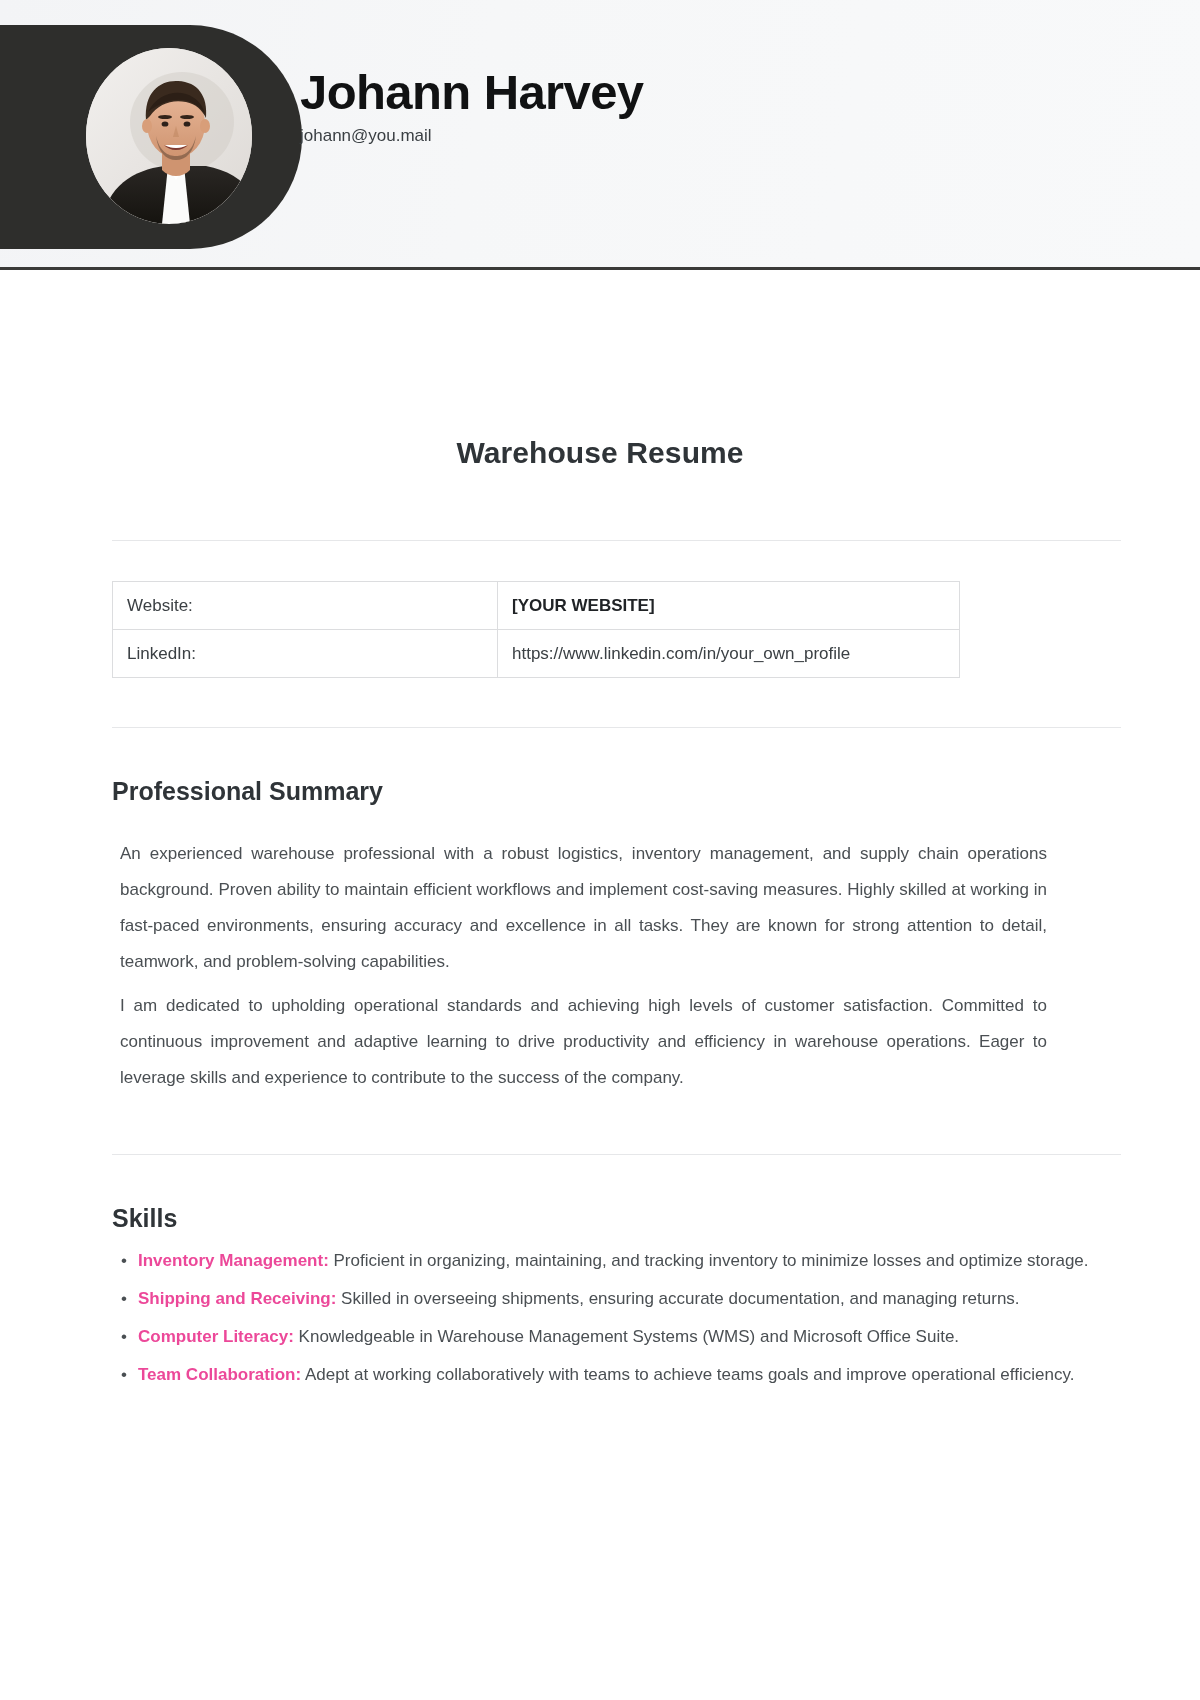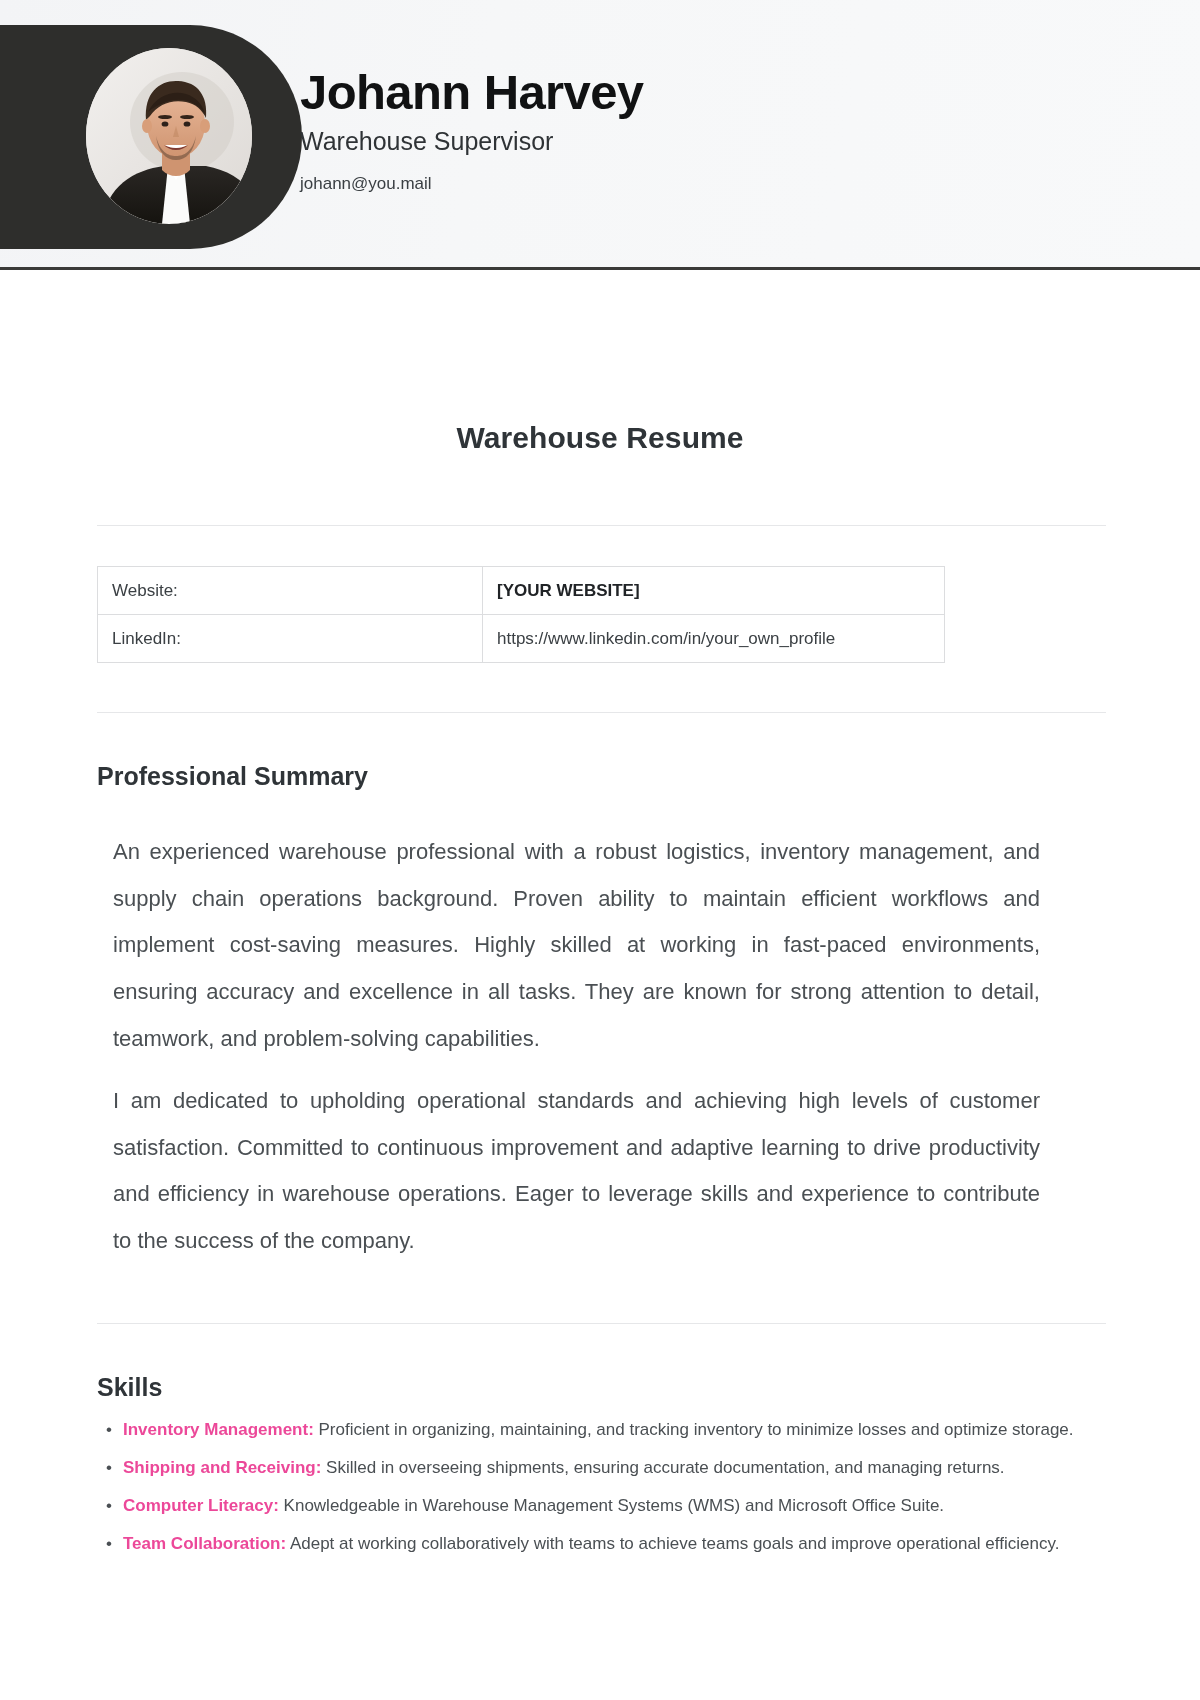--- a/index.html
+++ b/index.html
@@ -94,21 +94,21 @@
     font-size: 17px;
     font-weight: 400;
     color: #3a3f43;
     margin: 0;
     line-height: 1.2;
   }
 
   
   .content {
     position: relative;
-    padding: 1px;
+    padding: 16px;
     background: #ffffff;
   }
 
   .doc-title {
     text-align: center;
     font-size: 30px;
     font-weight: 700;
     color: #2f3438;
     margin: 0;
     padding: 150px 0 0 0;
@@ -151,24 +151,24 @@
     font-size: 25px;
     font-weight: 700;
     color: #2f3438;
     margin: 0;
     padding: 48px 0 22px 0;
     line-height: 1.2;
   }
   .section-title.tight { padding-bottom: 10px; }
 
   p.body {
-    font-size: 22px;
+    font-size: 17px;
     line-height: 2.12;
     color: #4a4f53;
-    margin: 16px;
+    margin: 8px;
     text-align: justify;
     width: 927px;
   }
 
   ul.skills {
     margin: 0;
     padding: 0 0 0 26px;
     list-style: none;
     width: 982px;
   }
@@ -250,21 +250,20 @@
 
           <path d="M70 88 C72 104 80 112 90 112 C100 112 108 104 110 88 C106 104 98 108 90 108 C82 108 74 104 70 88 Z" fill="#4a372a" opacity="0.45"></path>
 
           <ellipse cx="61" cy="78" rx="5" ry="7" fill="#d89e79"></ellipse>
           <ellipse cx="119" cy="78" rx="5" ry="7" fill="#d89e79"></ellipse>
         </svg>
       </div>
 
       <div class="header-text">
         <h1 class="person-name">Johann Harvey</h1>
-        <div class="person-role">Warehouse Supervisor</div>
         <div class="person-email">johann@you.mail</div>
       </div>
 
     </div>
   </div>
 
   <div class="content">
 
     <h2 class="doc-title">Warehouse Resume</h2>
 

